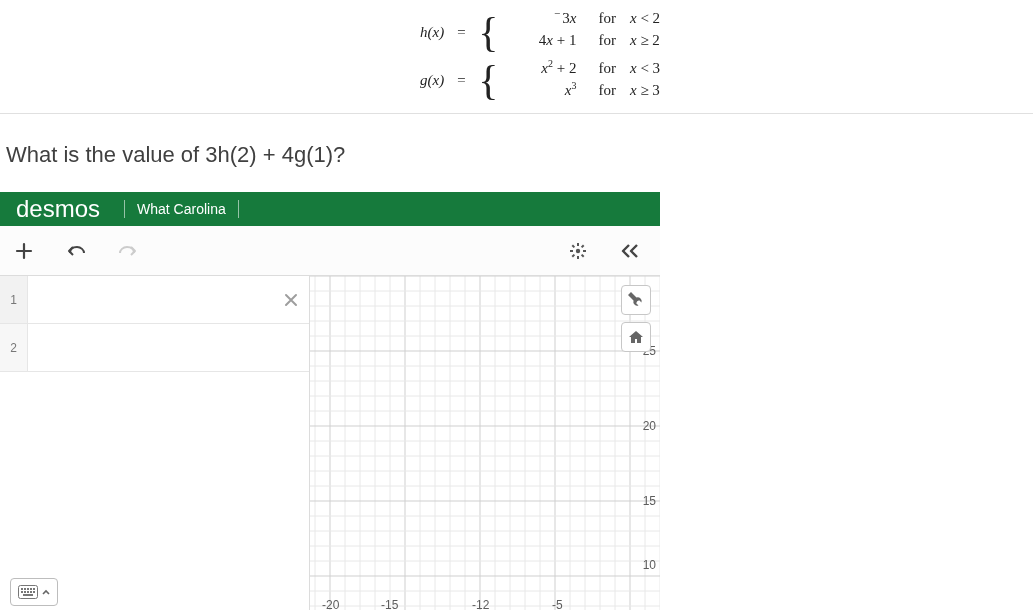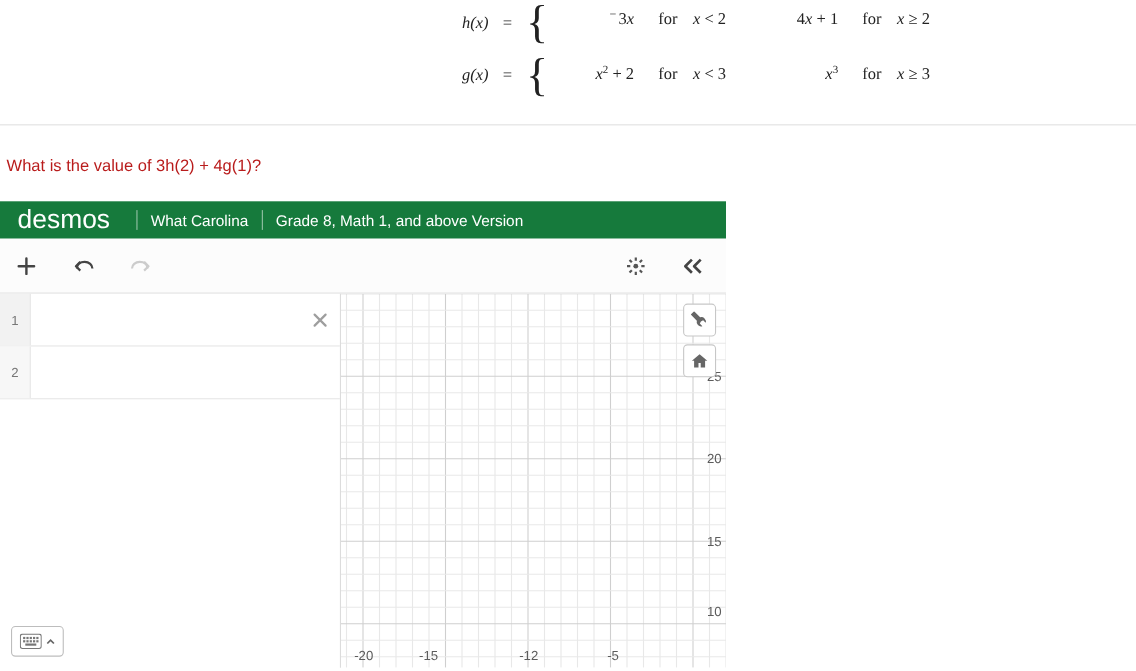--- a/index.html
+++ b/index.html
@@ -6,32 +6,32 @@
   html,body{width:1033px;height:610px;font-family:Verdana,Geneva,sans-serif;background:#fff;color:#222;overflow:hidden}
 
   
   .mathblock{position:relative;height:113px}
   .math-row{position:absolute;display:flex;align-items:center;font-family:"Times New Roman",serif;font-size:15px;font-style:italic}
   .math-row.hx{left:420px;top:10px}
   .math-row.gx{left:420px;top:58px}
   .fn{font-style:italic;margin-right:10px}
   .eq{margin:0 2px}
   .brace{font-size:42px;font-style:normal;line-height:0;position:relative;margin-left:10px;margin-right:6px}
-  .cases{display:flex;flex-direction:row}
+  .cases{display:flex;flex-direction:column}
   .case{display:flex;align-items:baseline;height:22px}
   .expr{width:72px;text-align:right;font-style:normal}
   .for{margin:0 14px 0 22px;font-style:normal}
   .cond{font-style:normal;width:60px}
   .expr sup{font-size:10px;vertical-align:super}
   .neg{position:relative;top:-6px;font-size:11px;margin-right:2px}
 
   .divider{border:0;border-top:1px solid #e0e0e0;margin:0}
 
   
-  .question{padding:28px 6px 24px 6px;font-family:Verdana,Geneva,sans-serif;font-size:15px;color:#b91c1c}
+  .question{padding:28px 6px 24px 6px;font-family:Verdana,Geneva,sans-serif;font-size:22px;color:#404040}
 
   
   .desmos{position:relative;width:660px;margin:0}
   .d-head{background:#167a3c;height:34px;display:flex;align-items:center;padding:0 16px;color:#fff;font-size:14px}
   .d-brand{font-weight:400;font-size:24px;font-family:Arial,Helvetica,sans-serif;letter-spacing:0;margin-right:12px}
   .vsep{width:1px;height:18px;background:rgba(255,255,255,.55);margin:0 12px}
 
   
   .d-toolbar{height:50px;background:#fcfcfc;border-bottom:1px solid #dcdcdc;display:flex;align-items:center;padding:0 10px;position:relative}
   .tbtn{width:28px;height:28px;display:flex;align-items:center;justify-content:center;color:#555;margin-right:24px;cursor:pointer}
@@ -104,21 +104,20 @@
 <hr class="divider">
 
 <div class="question">What is the value of 3h(2) + 4g(1)?</div>
 
 <div class="desmos">
   <div class="d-head">
     <span class="d-brand">desmos</span>
     <span class="vsep"></span>
     <span>What Carolina</span>
     <span class="vsep"></span>
-    <span>Grade 8, Math 1, and above Version</span>
   </div>
 
   <div class="d-toolbar">
     <div class="tbtn">
       <svg width="18" height="18" viewBox="0 0 18 18">
           <path d="M9 2v14M2 9h14" stroke="#444" stroke-width="2.2" stroke-linecap="round"></path>
         </svg>
     </div>
     <div class="tbtn">
       <svg width="20" height="16" viewBox="0 0 20 16">

